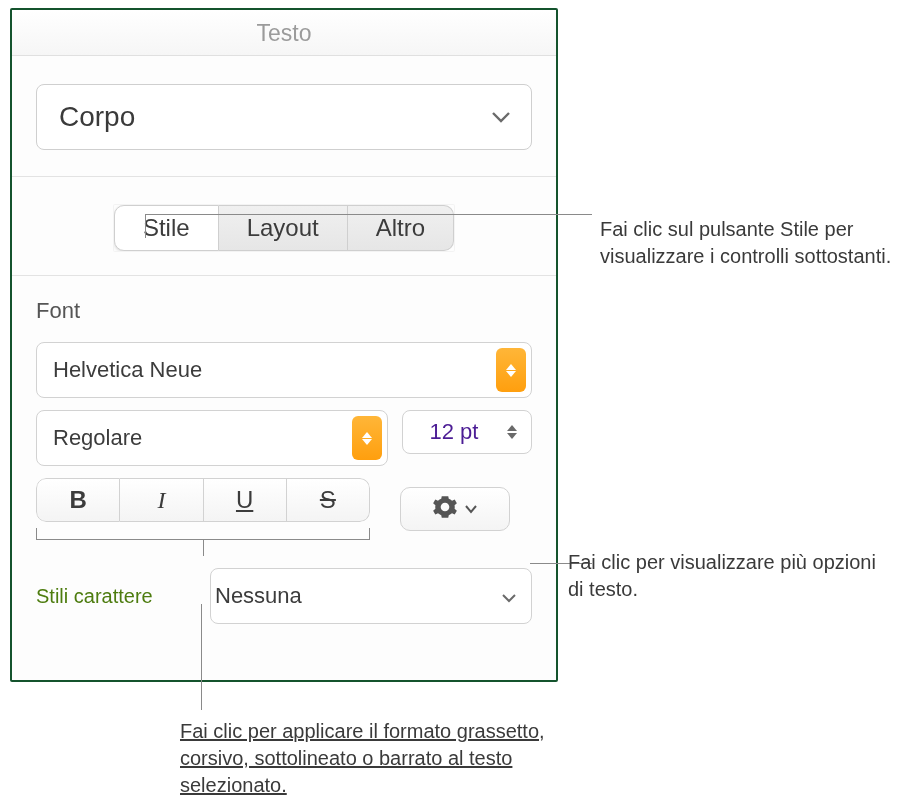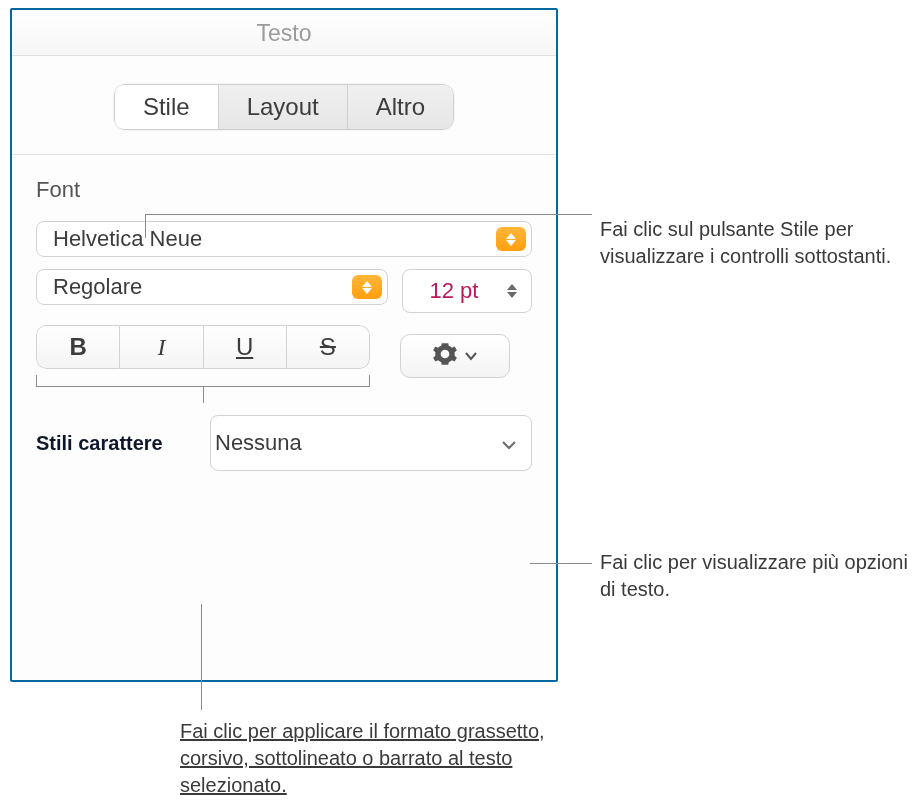--- a/index.html
+++ b/index.html
@@ -11,21 +11,21 @@
     position: relative;
     color: #3a3a3a;
   }
   .panel {
     position: absolute;
     left: 10px;
     top: 8px;
     width: 548px;
     height: 674px;
     background: #fdfdfd;
-    border: 2px solid #0369a1;
+    border: 2px solid #14532d;
     border-radius: 2px;
   }
   .panel-header {
     height: 46px;
     text-align: center;
     font-size: 23px;
     line-height: 46px;
     color: #9b9b9b;
     border-bottom: 1px solid #e0e0e0;
     background: linear-gradient(#fff,#f6f6f6);
@@ -55,21 +55,21 @@
   }
   .chevron svg { display:block; }
   .tabs-row {
     padding: 28px 24px 24px 24px;
     border-bottom: 1px solid #e3e3e3;
     display: flex;
     justify-content: center;
   }
   .segmented {
     display: flex;
-    border-radius: 12px;
+    border-radius: 1px;
     overflow: hidden;
     box-shadow: 0 0 0 1px rgba(0,0,0,0.04);
   }
   .seg-btn {
     height: 46px;
     padding: 0 28px;
     font-size: 24px;
     background: linear-gradient(#f0f0f0,#e6e6e6);
     color: #3c3c3c;
     border: 1px solid #cfcfcf;
@@ -89,21 +89,21 @@
   .section-label {
     font-size: 22px;
     color: #555;
     margin-bottom: 18px;
   }
 
   .select-box {
     position: relative;
     border: 1px solid #d2d2d2;
     border-radius: 8px;
-    height: 36px;
+    height: 56px;
     background: #fff;
     display: flex;
     align-items: center;
     padding: 0 16px;
     font-size: 22px;
     color: #3c3c3c;
     cursor: pointer;
   }
   .select-box.full { width: 100%; }
   .orange-steppers {
@@ -136,21 +136,21 @@
     width: 130px;
     height: 44px;
     border: 1px solid #d2d2d2;
     border-radius: 8px;
     background:#fff;
     display:flex;
     align-items:center;
     justify-content:center;
     padding-right: 26px;
     font-size: 22px;
-    color:#be185d;
+    color:#4c1d95;
     cursor:pointer;
   }
   .mini-steppers {
     position:absolute;
     right:6px; top:4px; bottom:4px;
     width:18px;
     display:flex; flex-direction:column; justify-content:center; gap:2px;
   }
   .mini-steppers .mu,.mini-steppers .md{
     width:0;height:0;border-left:5px solid transparent;border-right:5px solid transparent;
@@ -198,21 +198,21 @@
   }
   .bius-bracket::before, .bius-bracket::after {
     content:"";position:absolute;bottom:0;width:1px;height:12px;background:#8a8a8a;
   }
   .bius-bracket::before{left:0;}
   .bius-bracket::after{right:0;}
   .bius-bracket .hline{position:absolute;left:0;right:0;bottom:0;height:1px;background:#8a8a8a;}
   .bius-bracket .stub{position:absolute;left:50%;bottom:-16px;width:1px;height:16px;background:#8a8a8a;}
 
   .row-4 { display:flex; gap:14px; margin-top:28px; align-items:center; }
-  .char-label { font-size:20px; color:#0f172a; width:160px;font-weight:bold; }
+  .char-label { font-size:20px; color:#4d7c0f; width:160px; }
   .char-select {
     flex:1;
     position:relative;
     height:56px;border:1px solid #d2d2d2;border-radius:8px;background:#fff;
     display:flex;align-items:center;padding:0 4px;font-size:22px;color:#3c3c3c;
     cursor:pointer;
   }
   .small-chevron {
     position:absolute; right:14px; top:50%; transform:translateY(-50%);
   }
@@ -223,31 +223,41 @@
     font-size:20px;
     line-height:1.35;
     color:#3a3a3a;
   }
   .leader {
     position:absolute;
     background:#8a8a8a;
   }
 
   .c1 { left:600px; top:216px; width:310px; }
-  .c2 { left:600px; top:549px; width:310px; }
+  .c2 { left:568px; top:549px; width:310px; }
   .c3 { left:180px; top:718px; width:370px;text-decoration:underline; }
 
 </style>
 </head>
 <body>
 
 <div class="panel">
 
   <div class="panel-header">Testo</div>
 
+  <div class="corpo-row">
+    <div class="corpo-select">
+      <span>Corpo</span>
+      <span class="chevron">
+        <svg width="20" height="12" viewBox="0 0 20 12">
+            <polyline points="2,2 10,10 18,2" fill="none" stroke="#6a6a6a" stroke-width="2.4"></polyline>
+          </svg>
+      </span>
+    </div>
+  </div>
 
   <div class="tabs-row">
     <div class="segmented">
       <div class="seg-btn active">
           <span>Stile</span>
         </div>
       <div class="seg-btn">
           <span>Layout</span>
         </div>
       <div class="seg-btn">

